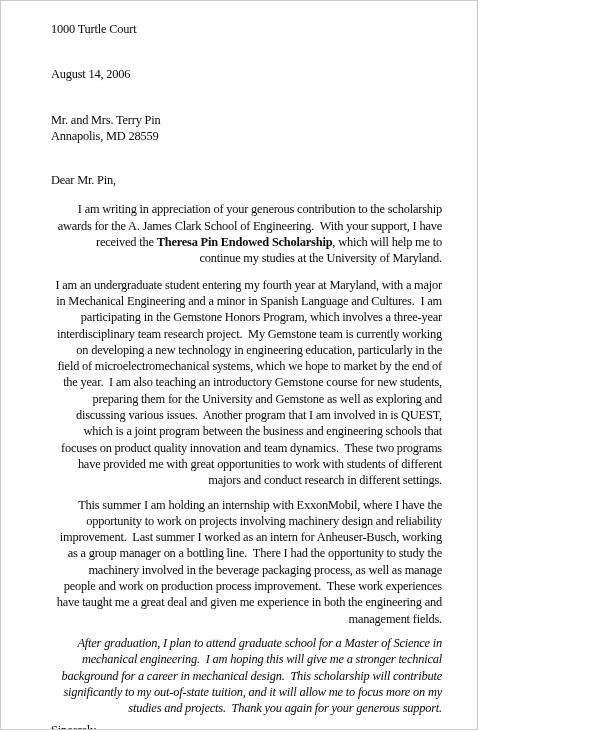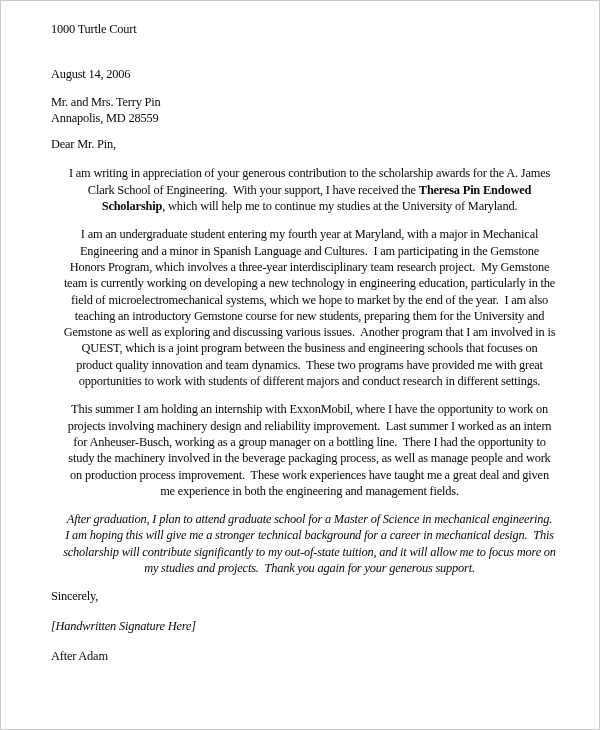--- a/index.html
+++ b/index.html
@@ -2,43 +2,43 @@
 <html><head>
 <meta charset="utf-8">
 <style>
   html, body {
     margin: 0;
     padding: 0;
     background: #ffffff;
   }
   .page {
     position: relative;
-    width: 600px;
+    width: 478px;
     height: 730px;
     box-sizing: border-box;
     background: #ffffff;
     border: 1px solid #c9c9c9;
     padding: 20px 31px 9px 50px;
     font-family: "Liberation Serif", "DejaVu Serif", serif;
     font-size: 12.4px;
     line-height: 16.3px;
     letter-spacing: -0.2px;
     color: #0a0a0a;
     overflow: hidden;
   }
   .block { margin: 0; }
   .line { white-space: pre; }
   .date-block { margin-top: 29px; }
-  .recipient-block { margin-top: 11px; }
-  .salutation-block { margin-top: 10px; }
+  .recipient-block { margin-top: 29px; }
+  .salutation-block { margin-top: 28px; }
   .para {
-    margin: 12px;
+    margin: 4px;
     margin-top: 13px;
     white-space: pre-wrap;
-    text-align: center;
+    text-align: right;
   }
   .para-2 { margin-top: 10px; }
   .para-3 { margin-top: 8px; }
   .para-4 { margin-top: 8px; font-style: italic; }
   .closing-block { margin-top: 6px; }
   .signature-block {
     margin-top: 13px;
     font-style: italic;
   }
   .signer-block { margin-top: 14px; }

